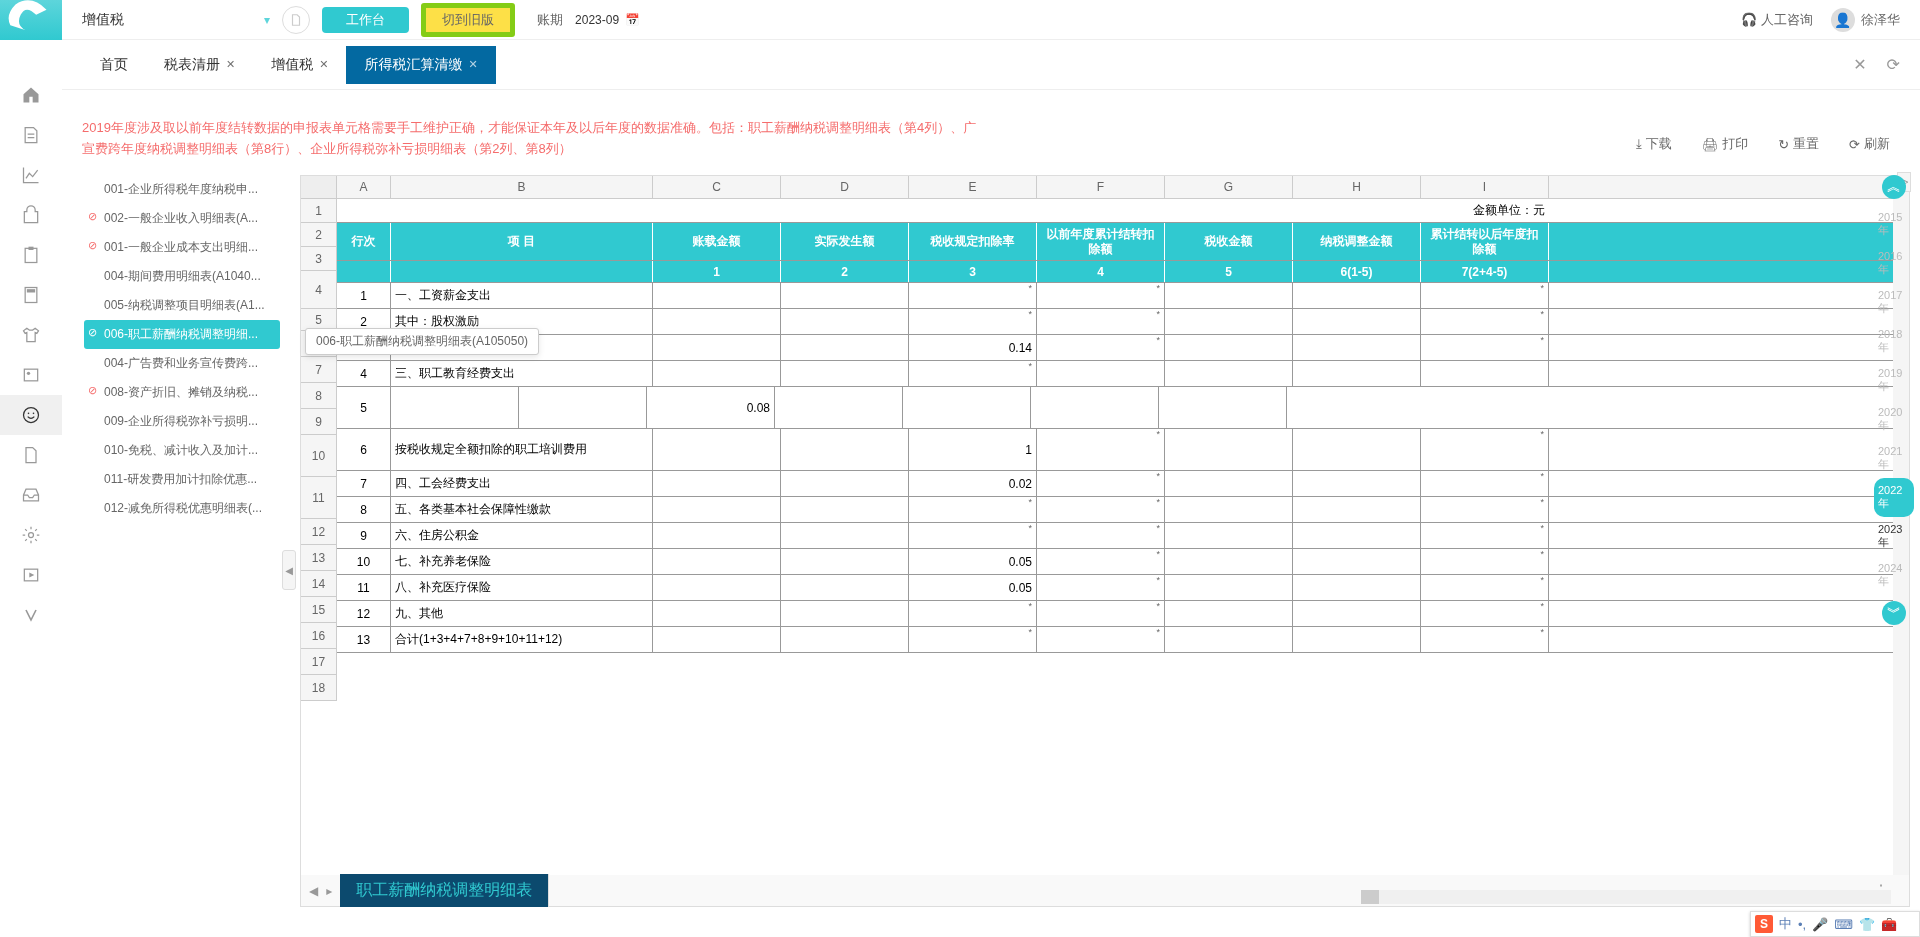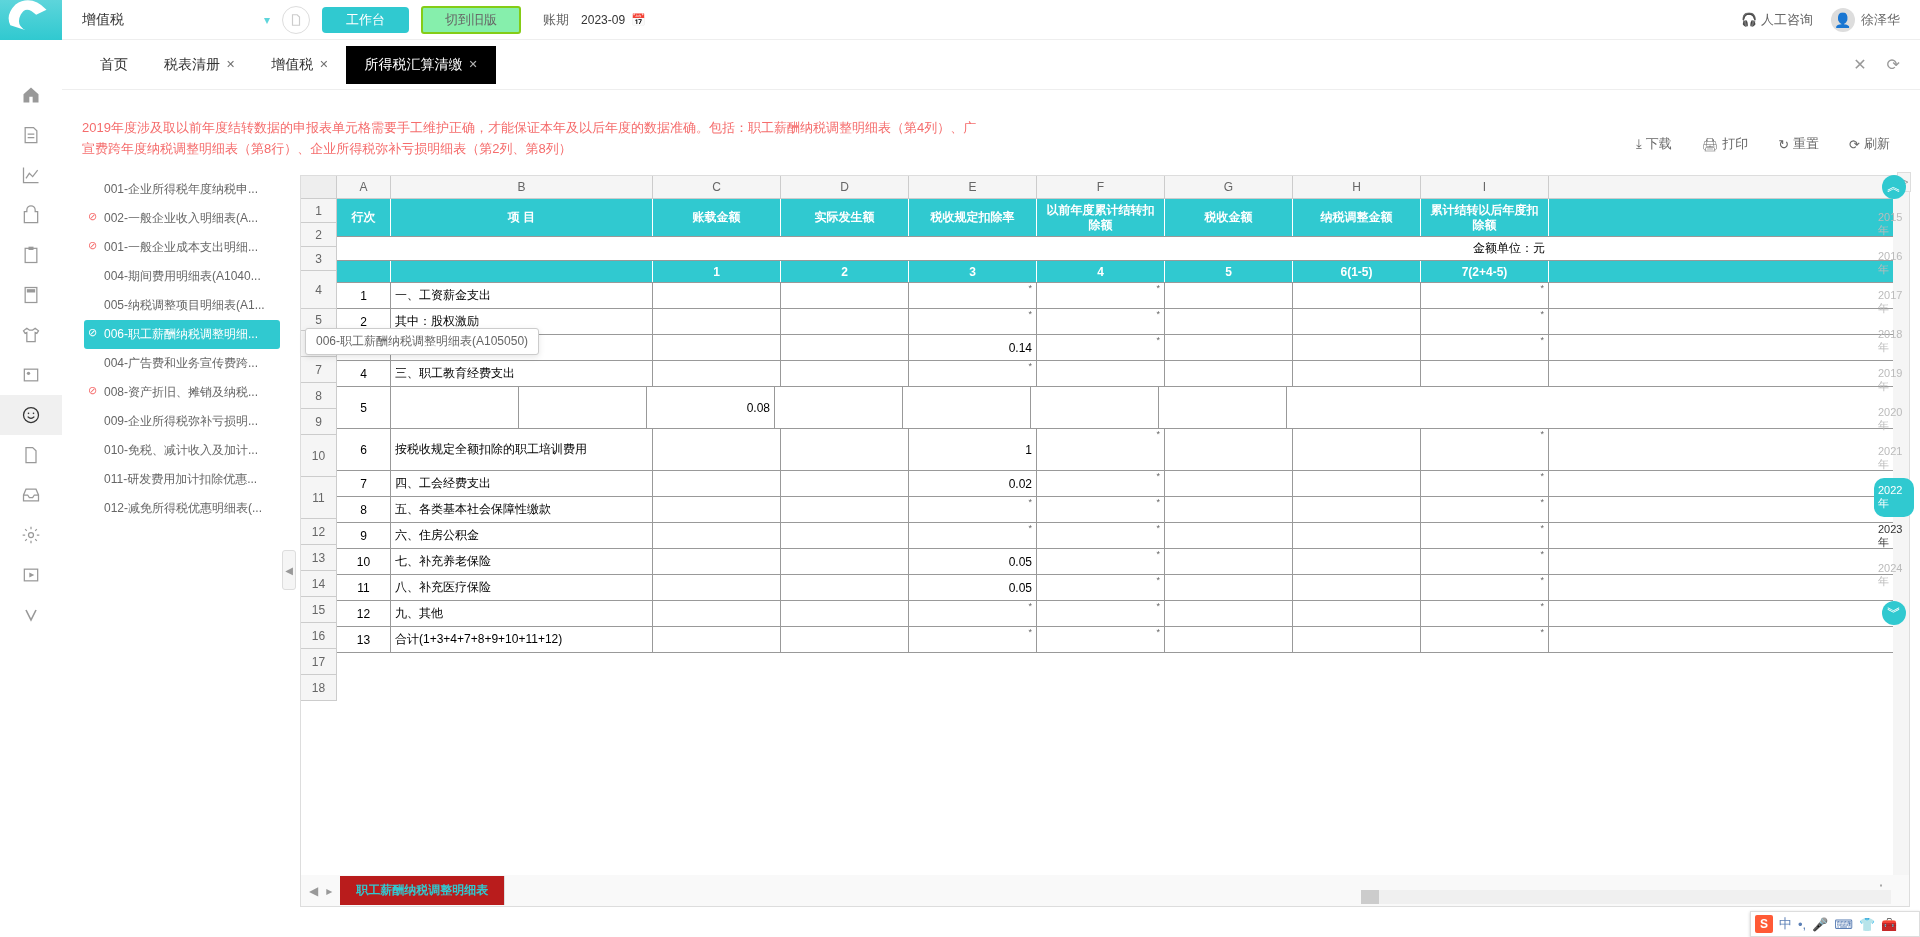--- a/index.html
+++ b/index.html
@@ -13,31 +13,31 @@
 .rail-icon.active { color: #333; background: #f0f0f0; }
 .rail-icon svg { width: 20px; height: 20px; fill: currentColor; }
 
 
 .top-header { position: absolute; left: 62px; top: 0; right: 0; height: 40px; background: #fff; border-bottom: 1px solid #eee; display: flex; align-items: center; padding: 0 20px; }
 .header-left { display: flex; align-items: center; gap: 12px; }
 .dropdown-vat { font-size: 14px; color: #333; display: flex; align-items: center; gap: 140px; cursor: pointer; }
 .chevron { color: #5dd5db; font-size: 12px; }
 .round-btn { width: 28px; height: 28px; border-radius: 50%; border: 1px solid #ddd; background: #fff; display: flex; align-items: center; justify-content: center; color: #ccc; cursor: pointer; }
 .primary-btn { padding: 4px 24px; background: #30c9d0; color: #fff; border: none; border-radius: 4px; font-size: 13px; cursor: pointer; }
-.outline-btn { padding: 3px 22px; background: #86efac; color: #666; border: 2px solid #84cc16; border-radius: 3px; font-size: 13px; cursor: pointer; }
+.outline-btn { padding: 3px 16px; background: #fde047; color: #666; border: 5px solid #84cc16; border-radius: 3px; font-size: 13px; cursor: pointer; }
 .period-label { font-size: 13px; color: #666; margin-left: 10px; }
 .period-value { font-size: 12px; color: #333; display: flex; align-items: center; gap: 6px; }
 .cal-icon { color: #30c9d0; }
 .header-right { margin-left: auto; display: flex; align-items: center; gap: 18px; font-size: 13px; color: #666; }
 .user-avatar { width: 24px; height: 24px; border-radius: 50%; background: #ddd; display: inline-flex; align-items: center; justify-content: center; color: #fff; font-size: 14px; }
 
 
 .tabs-row { position: absolute; left: 62px; top: 40px; right: 0; height: 50px; background: #fff; border-bottom: 1px solid #eee; display: flex; align-items: center; padding: 0 20px; }
 .tab { padding: 10px 18px; font-size: 14px; color: #333; cursor: pointer; display: flex; align-items: center; gap: 6px; }
-.tab.active { background: #000000; color: #fff; }
+.tab.active { background: #0369a1; color: #fff; }
 .tab-close { font-size: 11px; opacity: 0.7; cursor: pointer; }
 .tabs-right { margin-left: auto; display: flex; gap: 20px; color: #999; font-size: 16px; }
 .tabs-right span { cursor: pointer; }
 
 
 .warn-bar { position: absolute; left: 82px; top: 118px; width: 900px; font-size: 13px; color: #f56c6c; line-height: 1.6; }
 .toolbar-right { position: absolute; right: 30px; top: 135px; display: flex; gap: 30px; font-size: 13px; color: #666; }
 .toolbar-right span { display: flex; align-items: center; gap: 4px; cursor: pointer; }
 
 
@@ -65,21 +65,21 @@
 .cell.center { justify-content: center; }
 .cell.right { justify-content: flex-end; }
 .hdr-row { background: #30c9d0; color: #fff; font-weight: bold; }
 .hdr-row .cell { border-right-color: #fff; }
 .title-row { height: 40px; }
 .title-row .cell { font-size: 16px; font-weight: bold; justify-content: center; border: none; }
 
 .sheet-tabs { position: absolute; left: 300px; bottom: 30px; width: 1610px; height: 32px; display: flex; align-items: center; background: #f9f9f9; border: 1px solid #ddd; border-top: none; }
 .sheet-nav { display: flex; padding: 0 8px; gap: 8px; color: #999; font-size: 12px; }
 .sheet-nav span { cursor: pointer; }
-.sheet-tab { padding: 6px 16px; font-size: 12px; color: #30c9d0; border-right: 1px solid #ddd; background: #b91c1c; font-weight: bold; }
+.sheet-tab { padding: 6px 16px; font-size: 16px; color: #30c9d0; border-right: 1px solid #ddd; background: #0c4a6e; font-weight: normal; }
 .sheet-status { margin-left: auto; padding-right: 20px; display: flex; gap: 8px; color: #999; }
 .v-scroll { position: absolute; right: 0; top: 22px; bottom: 0; width: 16px; background: #f5f5f5; }
 .h-scroll-area { position: absolute; right: 18px; bottom: 2px; width: 530px; height: 14px; background: #f0f0f0; }
 .h-scroll-thumb { height: 100%; width: 18px; background: #ccc; }
 
 
 .year-bar { position: absolute; right: 6px; top: 175px; width: 40px; display: flex; flex-direction: column; gap: 6px; align-items: center; }
 .year-btn { width: 24px; height: 24px; border-radius: 50%; background: #30c9d0; color: #fff; display: flex; align-items: center; justify-content: center; font-size: 14px; cursor: pointer; }
 .year-item { font-size: 11px; color: #bbb; padding: 6px 4px; cursor: pointer; border-radius: 10px; }
 .year-item.active { background: #30c9d0; color: #fff; }
@@ -292,33 +292,33 @@
           <div class="row-num" style="height: 42px;">11</div>
           <div class="row-num" style="height: 26px;">12</div>
           <div class="row-num" style="height: 26px;">13</div>
           <div class="row-num" style="height: 26px;">14</div>
           <div class="row-num" style="height: 26px;">15</div>
           <div class="row-num" style="height: 26px;">16</div>
           <div class="row-num" style="height: 26px;">17</div>
           <div class="row-num" style="height: 26px;">18</div>
         </div>
       <div class="grid" id="grid">
+          <div class="grid-row" style="height: 24px; border-bottom: 1px solid rgb(153, 153, 153);">
+            <div class="cell" style="width: 1212px; justify-content: flex-end; border: none;">金额单位：元</div>
+          </div>
           <div class="grid-row hdr-row" style="height: 38px;">
             <div class="cell wA center" style="line-height: 1.2; text-align: center; white-space: normal;">行次</div>
             <div class="cell wB center" style="line-height: 1.2; text-align: center; white-space: normal;">项  目</div>
             <div class="cell wC center" style="line-height: 1.2; text-align: center; white-space: normal;">账载金额</div>
             <div class="cell wD center" style="line-height: 1.2; text-align: center; white-space: normal;">实际发生额</div>
             <div class="cell wE center" style="line-height: 1.2; text-align: center; white-space: normal;">税收规定扣除率</div>
             <div class="cell wF center" style="line-height: 1.2; text-align: center; white-space: normal;">以前年度累计结转扣除额</div>
             <div class="cell wG center" style="line-height: 1.2; text-align: center; white-space: normal;">税收金额</div>
             <div class="cell wH center" style="line-height: 1.2; text-align: center; white-space: normal;">纳税调整金额</div>
             <div class="cell wI center" style="line-height: 1.2; text-align: center; white-space: normal;">累计结转以后年度扣除额</div>
-          </div>
-          <div class="grid-row" style="height: 24px; border-bottom: 1px solid rgb(153, 153, 153);">
-            <div class="cell" style="width: 1212px; justify-content: flex-end; border: none;">金额单位：元</div>
           </div>
           <div class="grid-row hdr-row" style="height: 22px;">
             <div class="cell wA center"></div>
             <div class="cell wB center"></div>
             <div class="cell wC center">1</div>
             <div class="cell wD center">2</div>
             <div class="cell wE center">3</div>
             <div class="cell wF center">4</div>
             <div class="cell wG center">5</div>
             <div class="cell wH center">6(1-5)</div>

